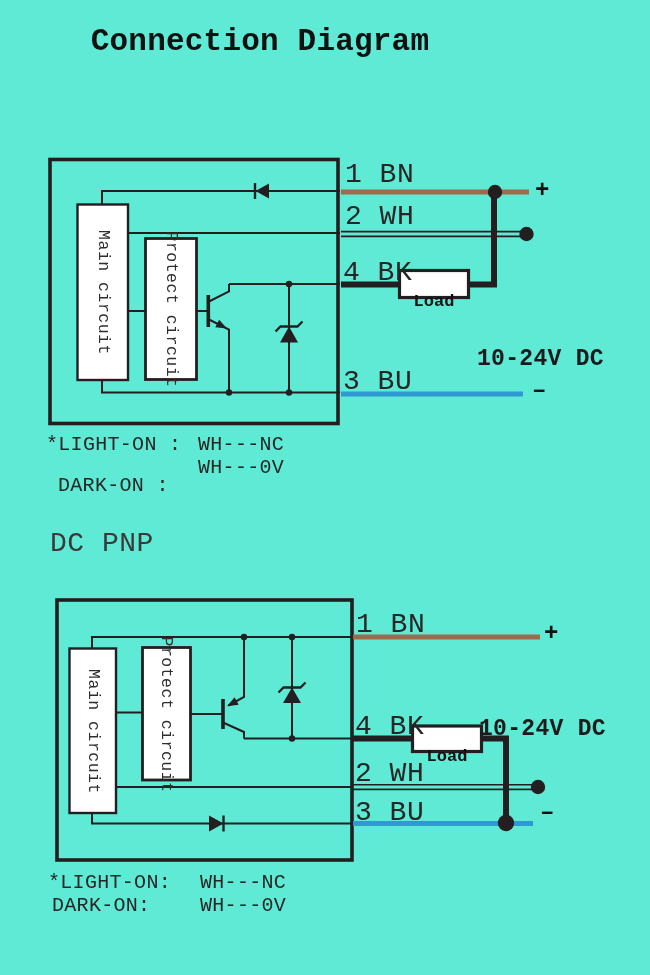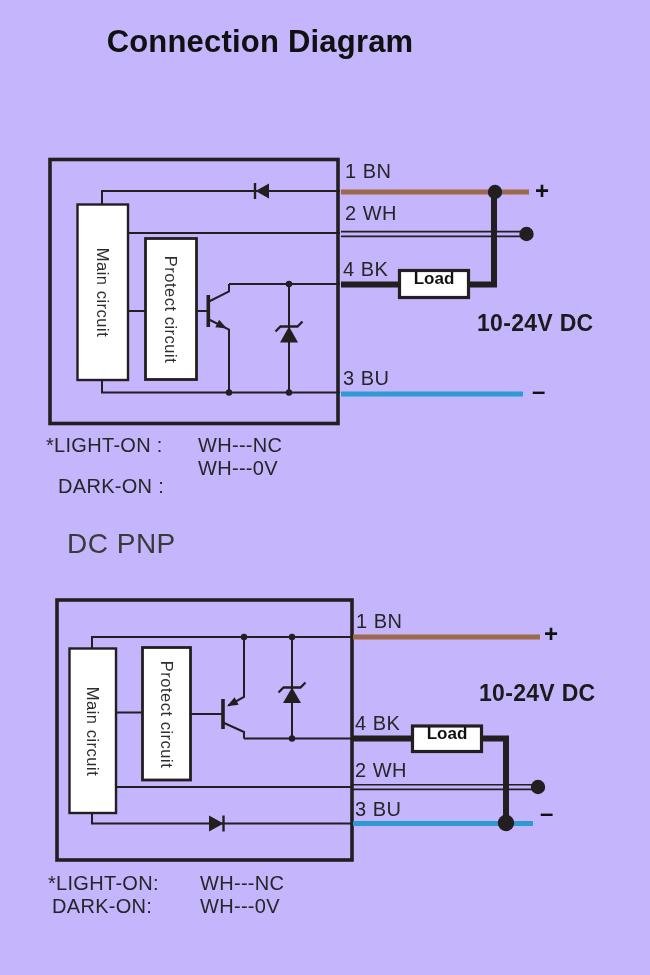--- a/index.html
+++ b/index.html
@@ -2,44 +2,44 @@
 <html style="--ink: #231F20; --brown_wire: #9E6A4B; --blue_wire: #2F99D3;"><head>
 <meta charset="utf-8">
 <style>
   :root{
     --ink:#231F20;
     --brown_wire:#9E6A4B;
     --blue_wire:#2F99D3;
   }
   html,body{margin:0;padding:0;background:#fff;}
   .page{
-    position:relative;width:650px;height:975px;background:#c4b5fd;overflow:hidden;
-    font-family:Liberation Sans, sans-serif;color:var(--ink);
+    position:relative;width:650px;height:975px;background:#5eead4;overflow:hidden;
+    font-family:Liberation Mono, monospace;color:var(--ink);
   }
   .title{
     position:absolute;left:260px;top:24px;transform:translateX(-50%);
     font-size:31px;font-weight:bold;white-space:nowrap;color:#111;
     letter-spacing:0.2px;
   }
   .heading{
     position:absolute;font-size:28px;color:#3a3a3a;white-space:nowrap;letter-spacing:0.5px;
   }
   .lbl{
-    position:absolute;font-size:20px;line-height:1;color:#262626;white-space:nowrap;letter-spacing:0.5px;
+    position:absolute;font-size:28px;line-height:1;color:#262626;white-space:nowrap;letter-spacing:0.5px;
   }
   .sign{
     position:absolute;font-size:24px;line-height:1;font-weight:bold;color:#111;white-space:nowrap;
   }
   .volt{
     position:absolute;font-size:23px;line-height:1;font-weight:bold;color:#1b1b1b;
-    white-space:nowrap;letter-spacing:0.3px;
+    white-space:nowrap;letter-spacing:0.3px;margin-top:36px;
   }
   .load-label{
     position:absolute;font-size:17px;line-height:1;font-weight:bold;color:#111;
-    text-align:center;padding-top:0;
+    text-align:center;padding-top:23px;
   }
   .note-label,.note-value{
     position:absolute;font-size:20px;line-height:1.1;color:#262626;white-space:nowrap;letter-spacing:0.3px;
   }
   .vbox{
     position:absolute;display:flex;align-items:center;justify-content:center;overflow:visible;
   }
   .vtext{
     transform:rotate(90deg);white-space:nowrap;font-size:16.5px;color:#2e2e2e;letter-spacing:0.5px;
   }
@@ -171,21 +171,21 @@
   <div class="sign" style="left:535px;top:179px;">+</div>
   <div class="sign" style="left:532px;top:379px;">–</div>
   <div class="volt" style="left:477px;top:312px;">10-24V DC</div>
   <div class="load-label" style="left:400px;top:270px;width:68px;">Load</div>
 
   <div class="note-label" style="left:46px;top:434px;">*LIGHT-ON :</div>
   <div class="note-value" style="left:198px;top:434px;">WH---NC</div>
   <div class="note-label" style="left:58px;top:475px;">DARK-ON :</div>
   <div class="note-value" style="left:198px;top:457px;">WH---0V</div>
 
-  <div class="heading" style="left:50px;top:528px;margin-left:17px;">DC PNP</div>
+  <div class="heading" style="left:50px;top:528px;">DC PNP</div>
 
   <div class="vbox" style="left:70px;top:649px;width:46px;height:164px;">
     <span class="vtext">Main circuit</span>
   </div>
   <div class="vbox" style="left:143px;top:648px;width:47px;height:132px;">
     <span class="vtext">Protect circuit</span>
   </div>
 
   <div class="lbl" style="left:356px;top:611px;">1 BN</div>
   <div class="lbl" style="left:355px;top:713px;">4 BK</div>

